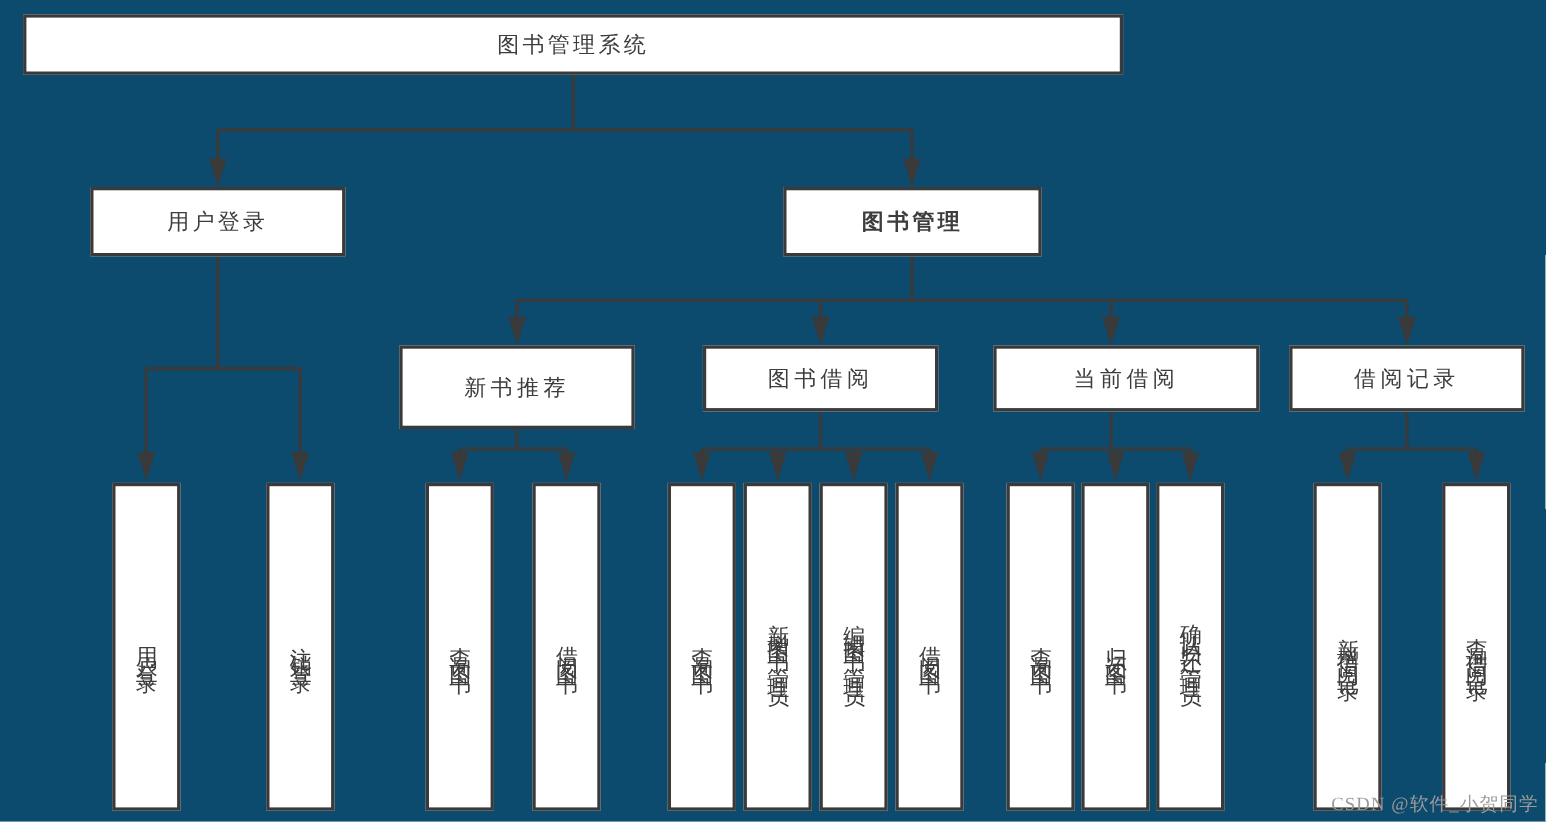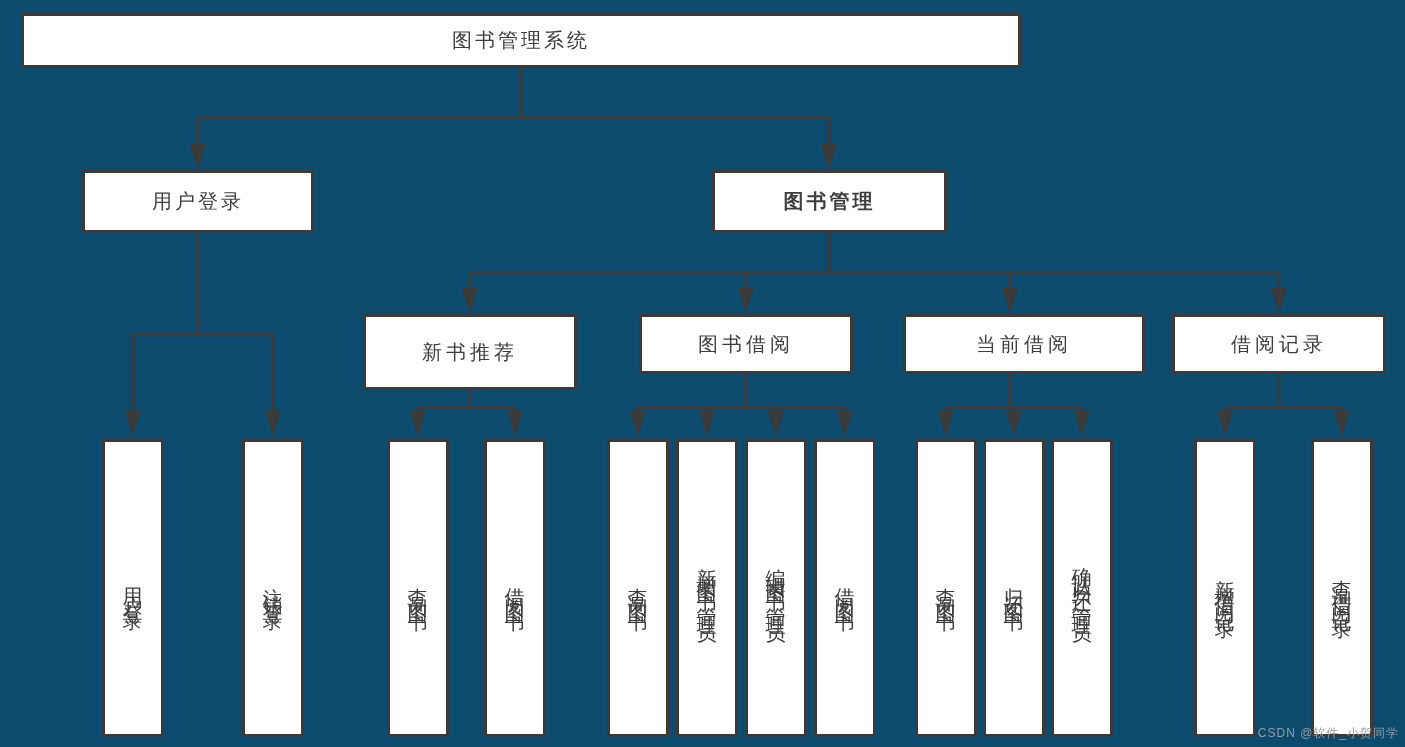--- a/index.html
+++ b/index.html
@@ -42,23 +42,24 @@
   }
   .l-ua{left:102px;} .l-ub{left:242px;}
   .l-na{left:387px;} .l-nb{left:484px;}
   .l-ba{left:607px;} .l-bb{left:676px;} .l-bc{left:745px;} .l-bd{left:814px;}
   .l-ca{left:915px;} .l-cb{left:983px;} .l-cc{left:1051px;}
   .l-ra{left:1194px;}.l-rb{left:1311px;}
   .watermark{
     position:absolute;
     right:6px;bottom:5px;
     color:#9b9b9b;
-    font-size:12px;
+    font-size:17px;
     letter-spacing:1px;
     white-space:nowrap;
+    font-family:Liberation Serif, serif;
   }
   .connectors path{stroke:#3a3a3a;stroke-width:3;fill:none;}
   .connectors polygon{fill:#3a3a3a;stroke:none;}
 </style>
 </head>
 <body>
 
 <div class="canvas">
 
   <svg class="connectors" viewBox="0 0 1405 747" xmlns="http://www.w3.org/2000/svg">

